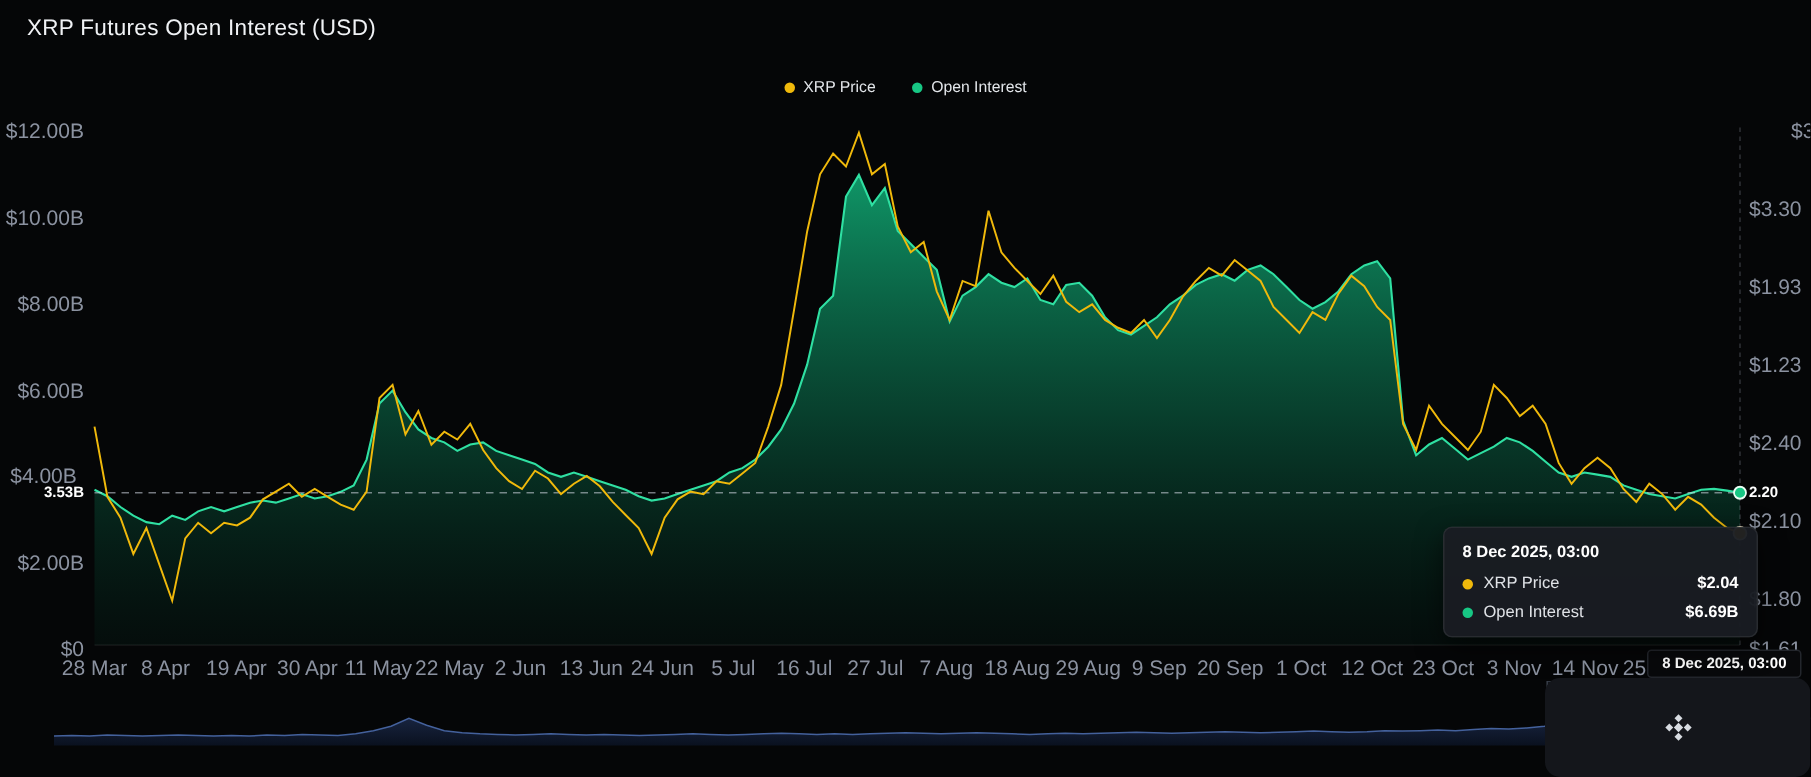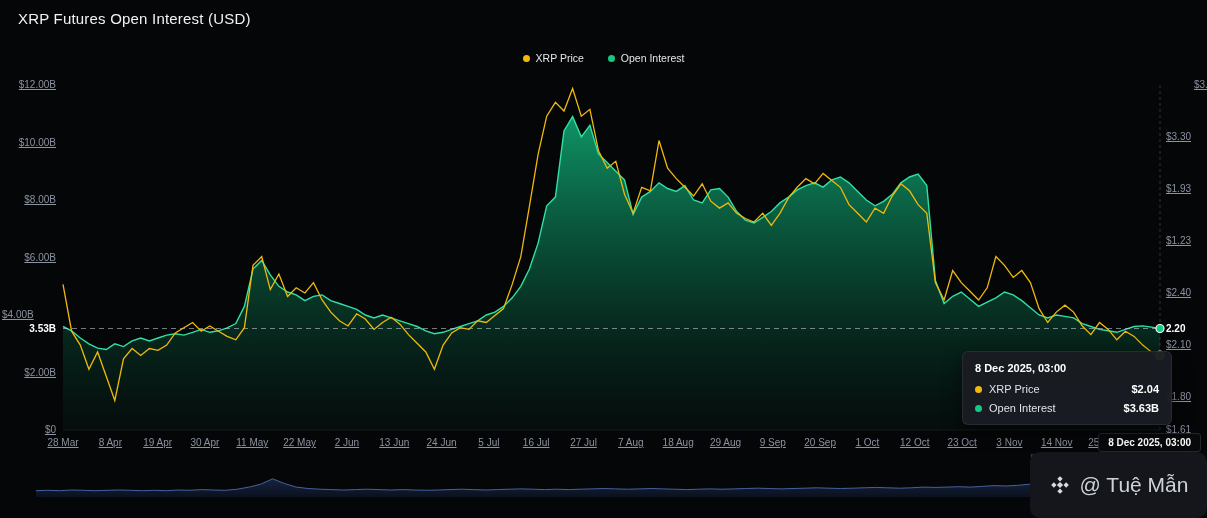--- a/index.html
+++ b/index.html
@@ -2,21 +2,21 @@
 <html><head>
 <meta charset="utf-8">
 <style>
   html,body{margin:0;padding:0;background:#000;}
   .stage{position:relative;width:1207px;height:518px;background:#050607;font-family:"Liberation Sans",sans-serif;overflow:hidden;}
   .title{position:absolute;left:18px;top:10px;font-size:15px;font-weight:normal;color:#f0f2f5;letter-spacing:.2px;}
   .legend{position:absolute;top:52px;left:0;width:100%;display:flex;justify-content:center;gap:24px;}
   .legend-item{display:flex;align-items:center;gap:6px;font-size:10.5px;color:#e3e6ea;cursor:pointer;}
   .dot{width:7px;height:7px;border-radius:50%;display:inline-block;}
   #main-chart{position:absolute;left:0;top:0;width:1207px;height:518px;}
-  .tick{position:absolute;font-size:10px;color:#8b92a0;white-space:nowrap;text-decoration:underline;}
+  .tick{position:absolute;font-size:14px;color:#8b92a0;white-space:nowrap;}
   .cur-label{position:absolute;font-size:10px;font-weight:bold;color:#ffffff;white-space:nowrap;}
   #cur-left{left:2px;width:54px;text-align:right;}
   #cur-right{left:1166px;}
   .x-badge{position:absolute;right:6px;top:433px;background:#08090b;border:1px solid #23262c;color:#fff;
            font-size:10px;font-weight:bold;padding:3px 9px;border-radius:3px;}
   .tooltip{position:absolute;left:962px;top:351px;width:184px;background:rgba(25,28,34,0.96);
            border:1px solid rgba(255,255,255,0.07);border-radius:6px;padding:10px 12px;
            box-shadow:0 6px 18px rgba(0,0,0,.55);}
   .tooltip-title{font-size:11px;font-weight:bold;color:#ffffff;margin-bottom:9px;}
   .tooltip-row{display:flex;align-items:center;gap:7px;font-size:11px;color:#dfe2e6;margin-top:7px;}
@@ -60,21 +60,21 @@
         <path d="M63.0,284.4L71.6,331.2L80.3,345.1L88.9,369.3L97.6,352.0L106.2,376.3L114.8,400.5L123.5,358.9L132.1,348.5L140.7,355.5L149.4,348.5L158.0,350.3L166.7,345.1L175.3,332.9L183.9,327.7L192.6,322.5L201.2,331.2L209.8,326.0L218.5,331.2L227.1,336.4L235.8,339.8L244.4,327.7L253.0,265.3L261.7,256.6L270.3,289.6L278.9,274.0L287.6,296.5L296.2,287.8L304.9,293.0L313.5,282.6L322.1,300.0L330.8,312.1L339.4,320.8L348.0,326.0L356.7,313.8L365.3,319.0L374.0,329.4L382.6,322.5L391.2,317.3L399.9,324.2L408.5,334.6L417.1,343.3L425.8,352.0L434.4,369.3L443.1,345.1L451.7,332.9L460.3,327.7L469.0,329.4L477.6,320.8L486.3,322.5L494.9,315.6L503.5,308.6L512.2,284.4L520.8,256.6L529.4,206.4L538.1,154.3L546.7,116.2L555.4,102.3L564.0,111.0L572.6,88.5L581.3,116.2L589.9,109.3L598.5,150.9L607.2,168.2L615.8,161.3L624.5,194.2L633.1,213.3L641.7,187.3L650.4,190.8L659.0,140.5L667.6,168.2L676.3,178.6L684.9,187.3L693.6,196.0L702.2,183.8L710.8,201.2L719.5,208.1L728.1,202.9L736.7,213.3L745.4,218.5L754.0,222.0L762.7,213.3L771.3,225.4L779.9,213.3L788.6,197.7L797.2,187.3L805.9,178.6L814.5,183.8L823.1,173.4L831.8,180.4L840.4,187.3L849.0,204.6L857.7,213.3L866.3,222.0L875.0,208.1L883.6,213.3L892.2,196.0L900.9,183.8L909.5,190.8L918.1,204.6L926.8,213.3L935.4,282.6L944.1,300.0L952.7,270.5L961.3,282.6L970.0,291.3L978.6,300.0L987.2,287.8L995.9,256.6L1004.5,265.3L1013.2,277.4L1021.8,270.5L1030.4,282.6L1039.1,308.6L1047.7,322.5L1056.3,312.1L1065.0,305.2L1073.6,312.1L1082.3,326.0L1090.9,334.6L1099.5,322.5L1108.2,329.4L1116.8,339.8L1125.4,331.2L1134.1,336.4L1142.7,345.1L1151.4,352.0L1160.0,355.5" fill="none" stroke="#f0b90b" stroke-width="1.3"></path>
         <circle cx="1160" cy="328.5" r="4" fill="#17c784" stroke="#eafff5" stroke-width="1.2"></circle>
         <circle cx="1160" cy="355.5" r="4.3" fill="#f0b90b" stroke="#fff3d0" stroke-width="1.2"></circle>
       </svg></div>
 
   <div id="axis-layer">
       <span class="tick" style="left: 2px; width: 54px; text-align: right; top: 79px;">$12.00B</span>
       <span class="tick" style="left: 2px; width: 54px; text-align: right; top: 136.5px;">$10.00B</span>
       <span class="tick" style="left: 2px; width: 54px; text-align: right; top: 194px;">$8.00B</span>
       <span class="tick" style="left: 2px; width: 54px; text-align: right; top: 251.5px;">$6.00B</span>
-      <span class="tick" style="left: 2px; width: 54px; text-align: left; top: 309px;">$4.00B</span>
+      <span class="tick" style="left: 2px; width: 54px; text-align: center; top: 309px;">$4.00B</span>
       <span class="tick" style="left: 2px; width: 54px; text-align: right; top: 366.5px;">$2.00B</span>
       <span class="tick" style="left: 2px; width: 54px; text-align: right; top: 424px;">$0</span>
       <span class="tick" style="left: 1166px; top: 79px; padding-left: 28px;">$3.60</span>
       <span class="tick" style="left: 1166px; top: 131.01px;">$3.30</span>
       <span class="tick" style="left: 1166px; top: 183.02px;">$1.93</span>
       <span class="tick" style="left: 1166px; top: 235.03px;">$1.23</span>
       <span class="tick" style="left: 1166px; top: 287.04px;">$2.40</span>
       <span class="tick" style="left: 1166px; top: 339.05px;">$2.10</span>
       <span class="tick" style="left: 1166px; top: 391.06px;">$1.80</span>
       <span class="tick" style="left: 1166px; top: 424px;">$1.61</span>
@@ -111,21 +111,21 @@
   <div class="tooltip">
     <div class="tooltip-title">8 Dec 2025, 03:00</div>
     <div class="tooltip-row">
       <span class="dot" style="background: rgb(240, 185, 11);"></span>
       <span>XRP Price</span>
       <span class="val">$2.04</span>
     </div>
     <div class="tooltip-row">
       <span class="dot" style="background: rgb(23, 199, 132);"></span>
       <span>Open Interest</span>
-      <span class="val">$3.63B</span>
+      <span class="val">$6.69B</span>
     </div>
   </div>
 
   <div id="navigator"><svg width="1171" height="44" viewBox="0 0 1171 44">
         <defs>
           <linearGradient id="gNav" x1="0" y1="0" x2="0" y2="1">
             <stop offset="0" stop-color="#23345c"></stop>
             <stop offset="1" stop-color="#0a111f"></stop>
           </linearGradient>
         </defs>
@@ -137,16 +137,15 @@
   <div class="watermark-box">
     <svg width="22" height="22" viewBox="0 0 24 24">
       <g fill="#d8dce2">
         <path d="M12 8.6 L15.4 12 L12 15.4 L8.6 12 Z"></path>
         <path d="M12 2.4 L14.9 5.3 L12 8.2 L9.1 5.3 Z"></path>
         <path d="M12 15.8 L14.9 18.7 L12 21.6 L9.1 18.7 Z"></path>
         <path d="M5.3 9.1 L8.2 12 L5.3 14.9 L2.4 12 Z"></path>
         <path d="M18.7 9.1 L21.6 12 L18.7 14.9 L15.8 12 Z"></path>
       </g>
     </svg>
-    <span class="watermark-text">@ Tuệ Mẫn</span>
   </div>
 
 </div>
 
 </body></html>

